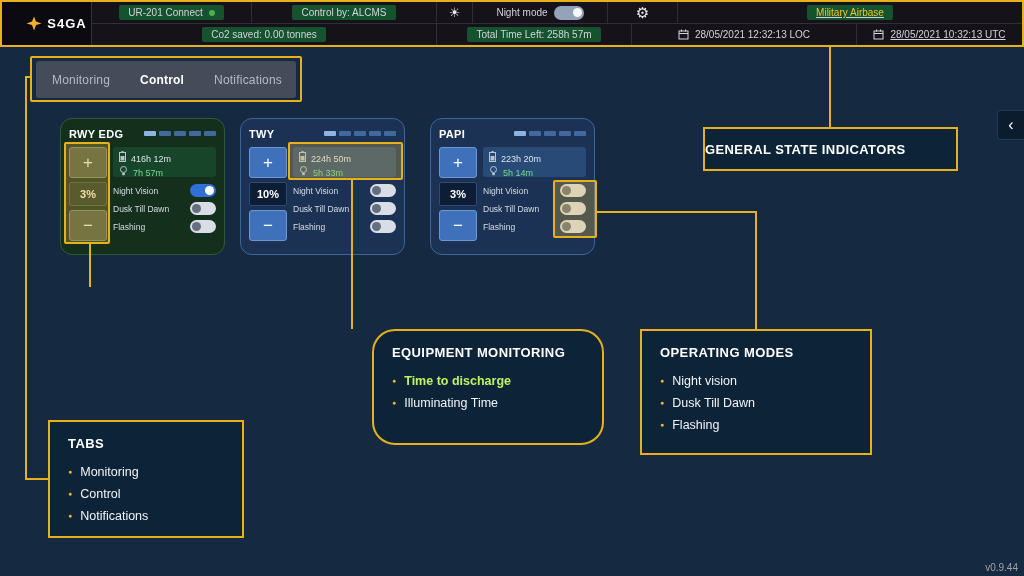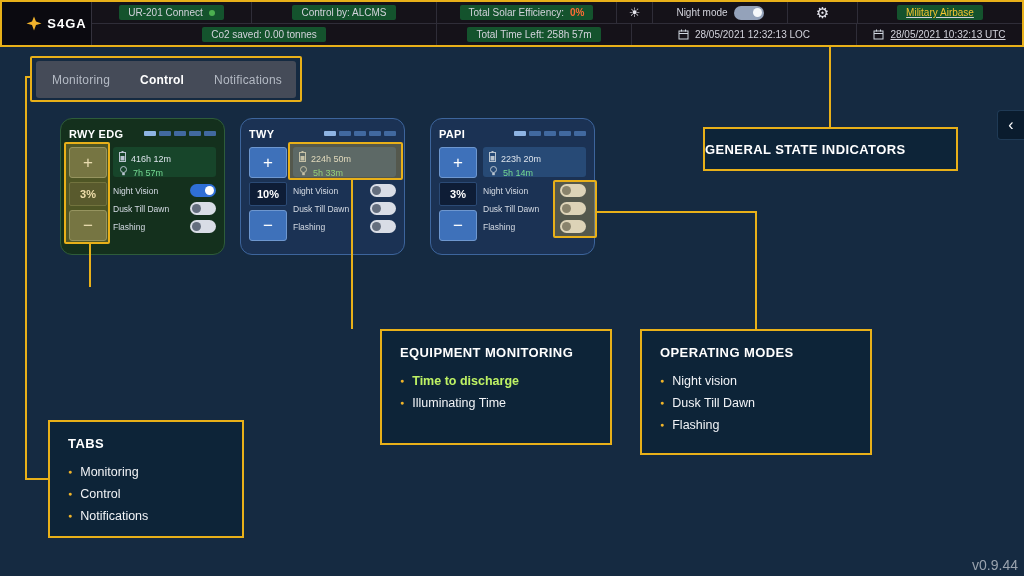--- a/index.html
+++ b/index.html
@@ -80,21 +80,21 @@
   .ln { position:absolute; background:#e8b019; pointer-events:none; }
   .callout { position:absolute; border:2px solid #e8b019; background:#0d2438; color:#fff; }
   .callout.centered { display:flex; align-items:center; justify-content:flex-start; }
   .callout .title { font-weight:bold; font-size:13px; letter-spacing:.4px; color:#fff; }
   .callout.list { padding:14px 18px; }
   .callout.list .title { margin-bottom:11px; }
   .blist { list-style:none; }
   .blist li { display:flex; align-items:baseline; gap:8px; font-size:12.5px; color:#f2f4f7; line-height:21px; }
   .blist li::before { content:"●"; color:#f0b429; font-size:7px; position:relative; top:-2px; }
   .blist li.em { color:#bef264; font-weight:bold; }
-  .version { position:absolute; right:6px; bottom:3px; font-size:14px; color:#9aa3ae;margin-top:21px; }
+  .version { position:absolute; right:6px; bottom:3px; font-size:10px; color:#9aa3ae;margin-top:21px; }
 </style>
 </head>
 <body>
 
 <div class="canvas">
 
   <header class="header">
     <div class="logo-block">
       <svg width="16" height="15" viewBox="0 0 16 15">
         <path d="M8 0.5 L10 5.5 L15.5 7.5 L10 9 L8 14.5 L6 9 L0.5 7.5 L6 5.5 Z" fill="#f2b32c"></path>
@@ -104,26 +104,20 @@
     <div class="hdr-col">
       <div class="hdr-row top">
         <div class="hdr-cell" style="width:160px">
           <span class="chip">
             <span>UR-201 Connect</span>
             <i class="dot-ok"></i>
           </span>
         </div>
         <div class="hdr-cell" style="width:185px">
           <span class="chip">Control by: ALCMS</span>
-        </div>
-        <div class="hdr-cell" style="width:180px">
-          <span class="chip">
-            <span>Total Solar Efficiency:</span>
-            <span class="warn">0%</span>
-          </span>
         </div>
         <div class="hdr-cell" style="width:36px">
           <span class="ic">☀</span>
         </div>
         <div class="hdr-cell" style="width:135px">
           <span>Night mode</span>
           <span class="toggle hdr on"></span>
         </div>
         <div class="hdr-cell" style="width:70px">
           <span class="ic" style="font-size:15px">⚙</span>
@@ -340,21 +334,21 @@
   <div class="ln" style="left:89px; top:244px; width:2px; height:43px;"></div>
   <div class="ln" style="left:351px; top:180px; width:2px; height:149px;"></div>
   <div class="ln" style="left:597px; top:211px; width:160px; height:2px;"></div>
   <div class="ln" style="left:755px; top:211px; width:2px; height:118px;"></div>
 
   <div class="callout centered" style="left:703px; top:127px; width:255px; height:44px;">
     <span class="title">GENERAL STATE INDICATORS</span>
   </div>
 
 
-  <div class="callout list" style="left:380px; top:329px; width:232px; height:116px;">
+  <div class="callout list" style="left:372px; top:329px; width:232px; height:116px;border-radius:23px;">
     <div class="title">EQUIPMENT MONITORING</div>
     <ul class="blist">
       <li class="em">Time to discharge</li>
       <li>Illuminating Time</li>
     </ul>
   </div>
 
   <div class="callout list" style="left:640px; top:329px; width:232px; height:126px;">
     <div class="title">OPERATING MODES</div>
     <ul class="blist">

